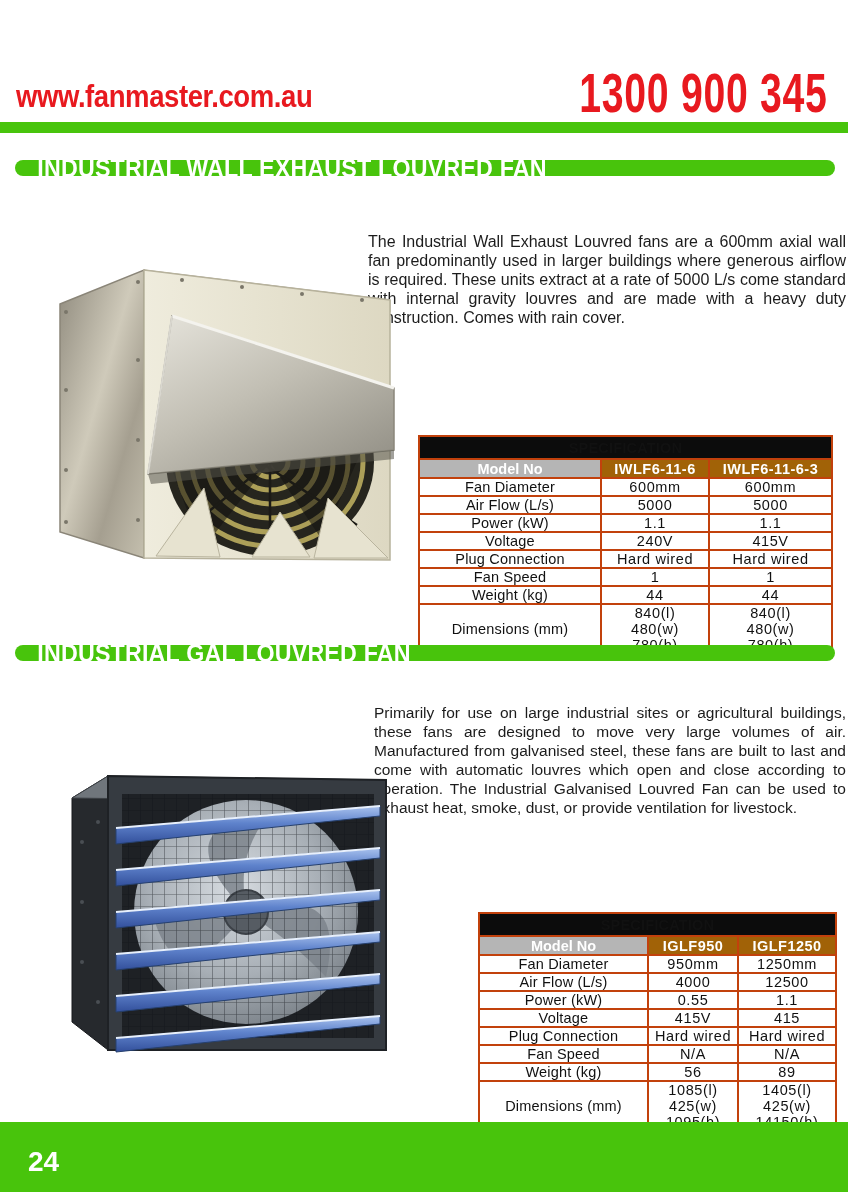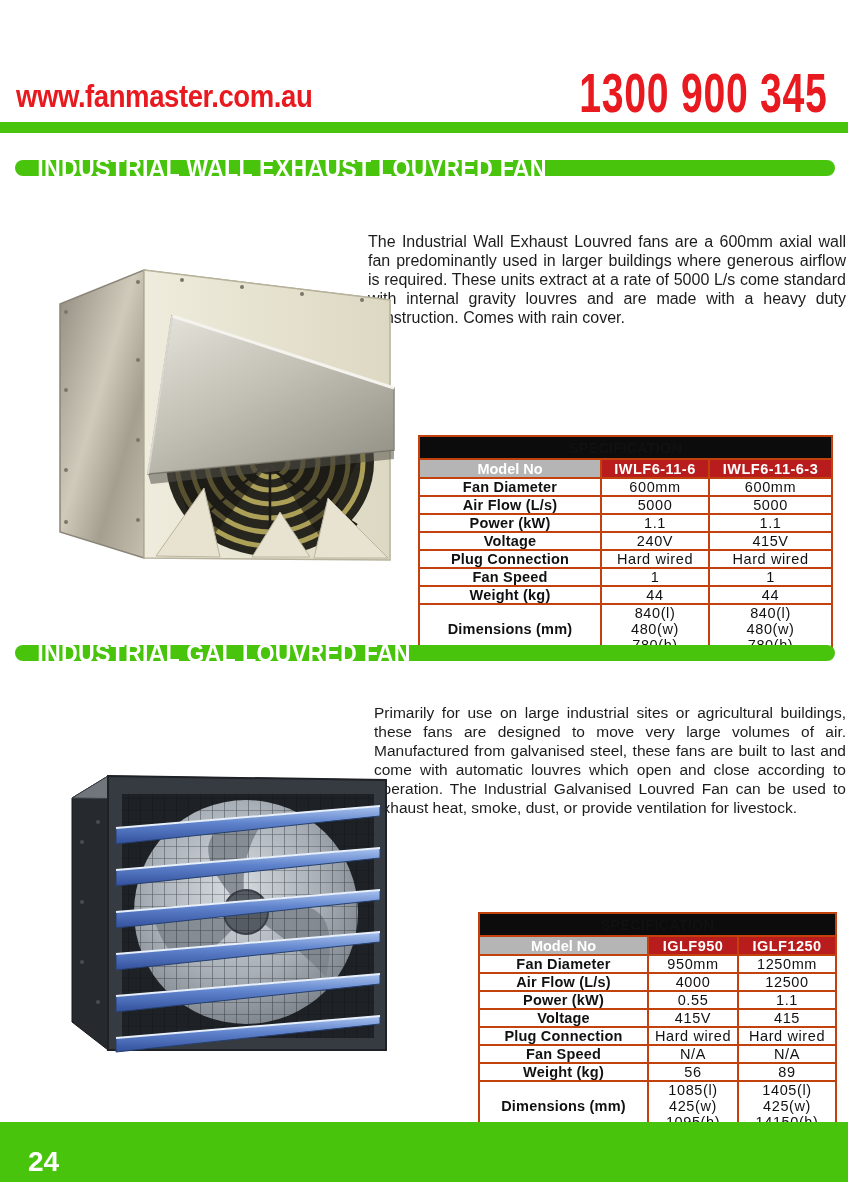--- a/index.html
+++ b/index.html
@@ -23,26 +23,26 @@
   #para2{left:374px;top:687px;width:472px;font-size:15.5px;line-height:19px;}
 
   
   table.spec-table{border-collapse:collapse;table-layout:fixed;background:#fff;}
   #table1{left:418px;top:435px;width:413px;}
   #table2{left:478px;top:912px;width:357px;}
   table.spec-table td{border:2px solid #c2410c;text-align:center;padding:0 2px;font-size:14.5px;line-height:16px;color:#111;}
   td.spec-title{background:#0c0c0c;color:#ffffff;font-weight:bold;font-size:19px;text-align:left;padding:2px 7px;letter-spacing:0.2px;height:21px;}
   tr.model-row td{font-weight:bold;color:#ffffff;font-size:14.5px;height:17px;}
   td.model-label{background:#b5b5b5;}
-  td.model-cell{background:#b91c1c;letter-spacing:0.5px;}
-  td.label-cell{font-weight:bold;height:16px;letter-spacing:0.2px;}
+  td.model-cell{background:#a16207;letter-spacing:0.5px;}
+  td.label-cell{font-weight:normal;height:16px;letter-spacing:0.2px;}
   td.value-cell{font-weight:normal;letter-spacing:0.6px;white-space:pre-line;}
 
   
-  .footer-bar{left:0;top:1122px;width:848px;height:60px;background:#48c40c;}
+  .footer-bar{left:0;top:1122px;width:848px;height:70px;background:#48c40c;}
   .page-number{left:28px;top:24px;color:#ffffff;font-weight:bold;font-size:28px;position:absolute;}
 
   .product-photo{display:block;}
 </style>
 </head>
 <body>
 
 <div class="abs site-url">www.fanmaster.com.au</div>
 <div class="abs phone">1300 900 345</div>
 <div class="abs green-rule"></div>

